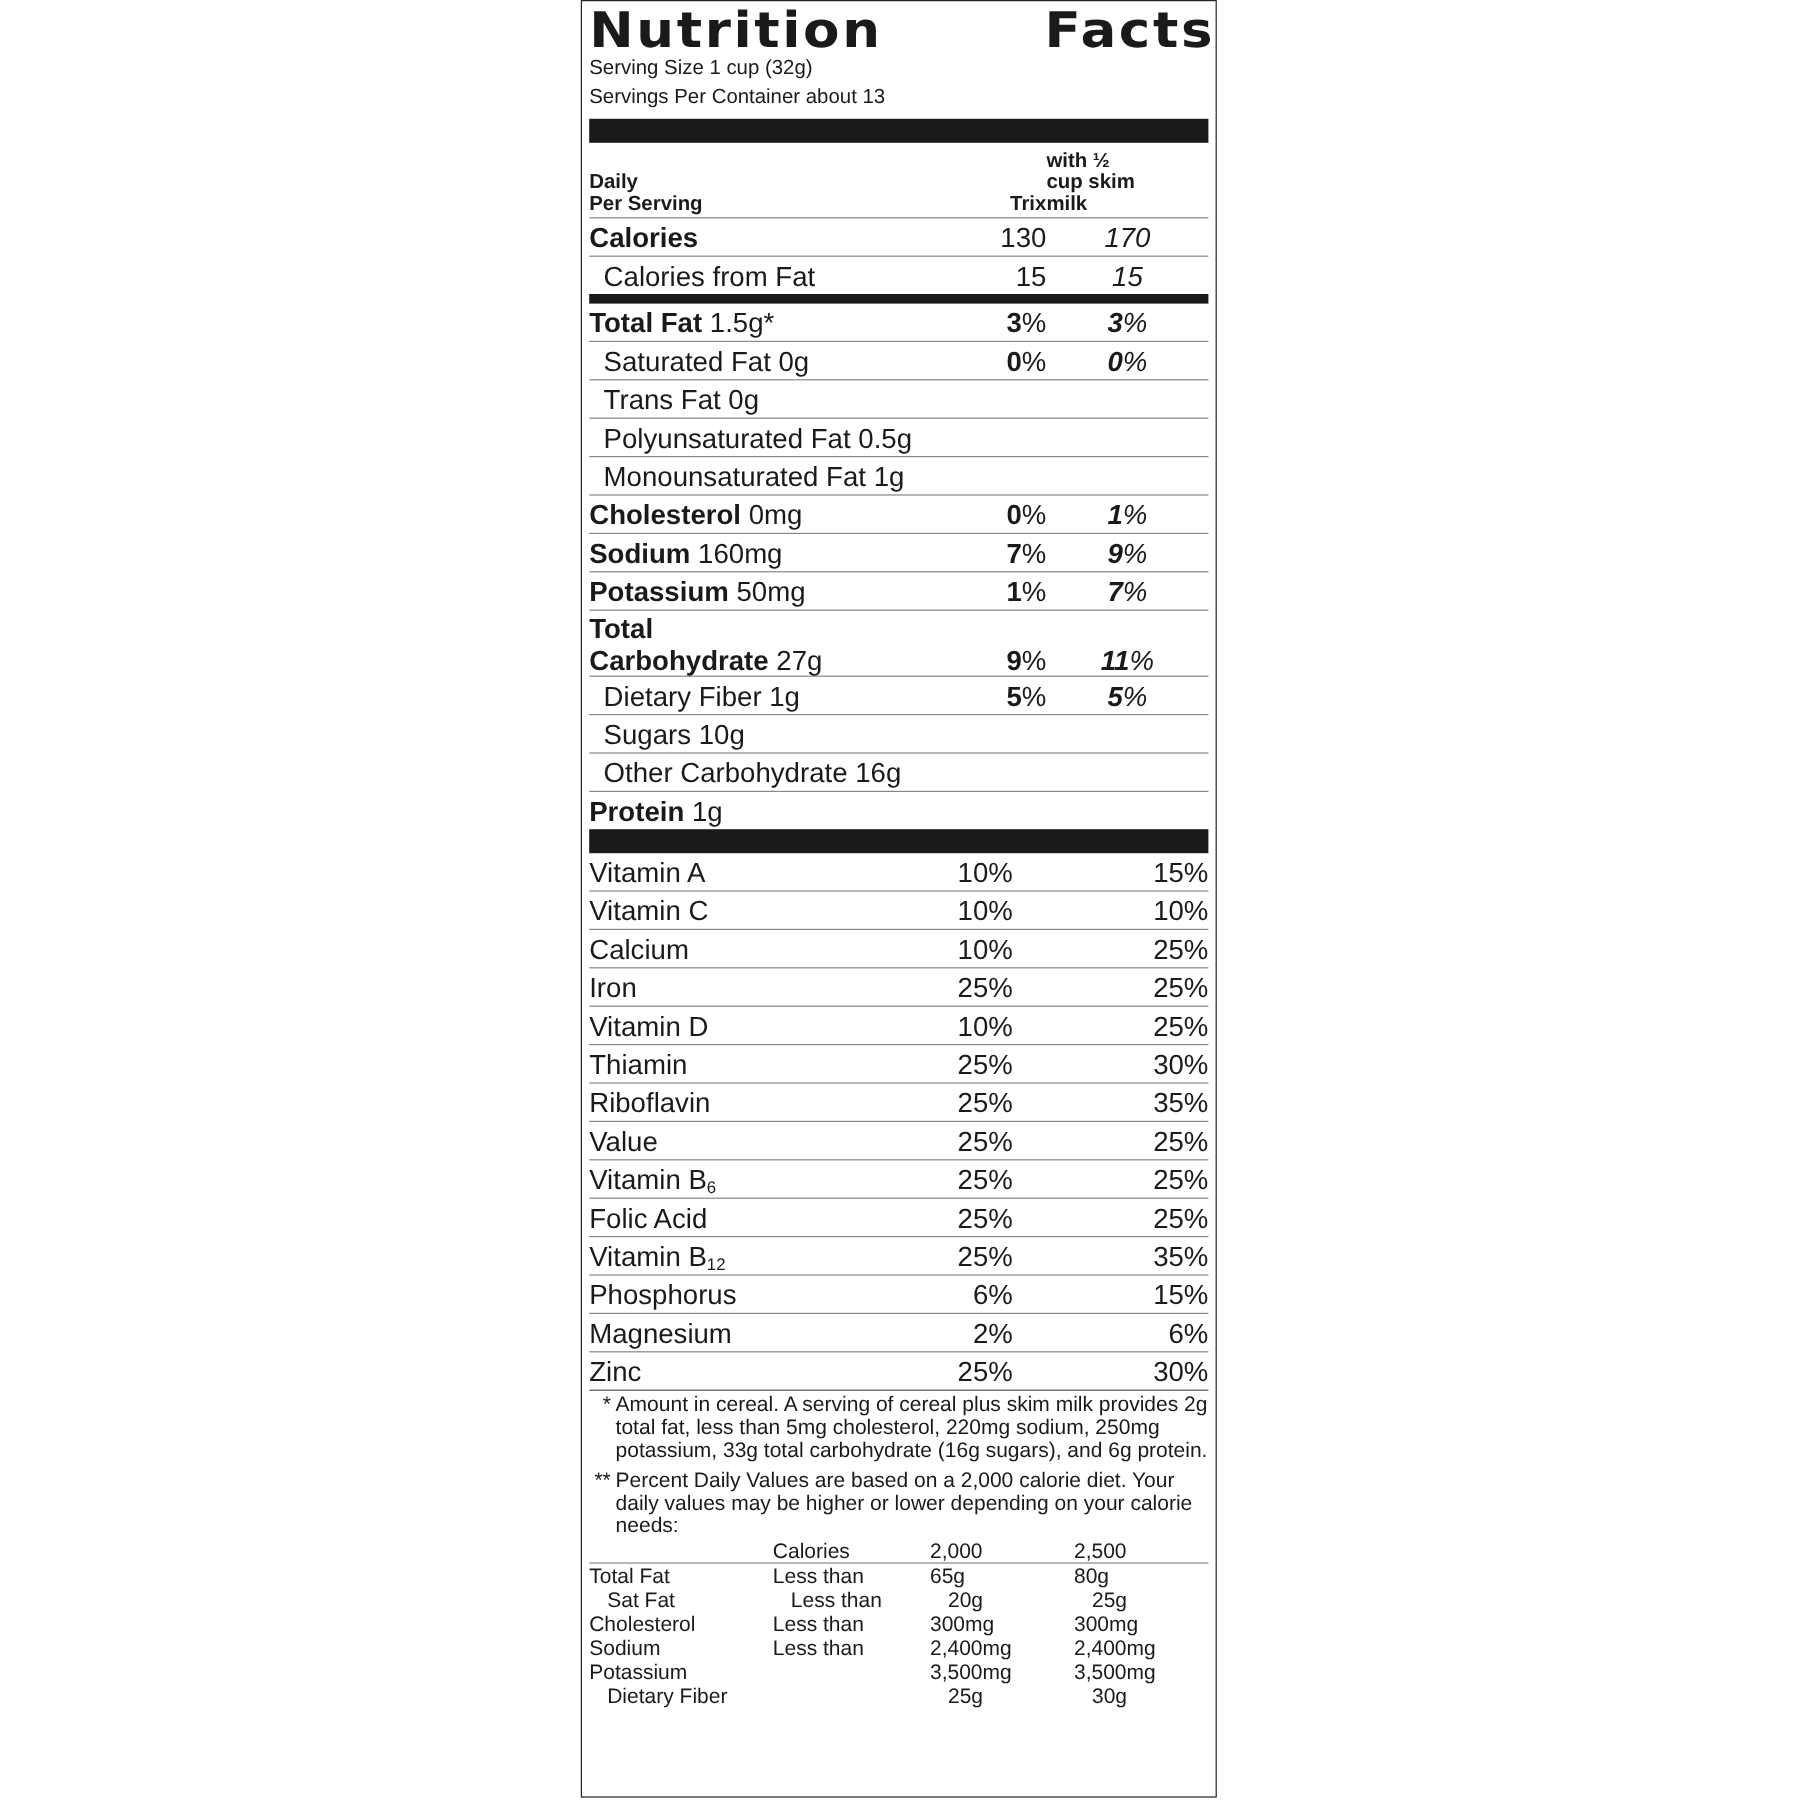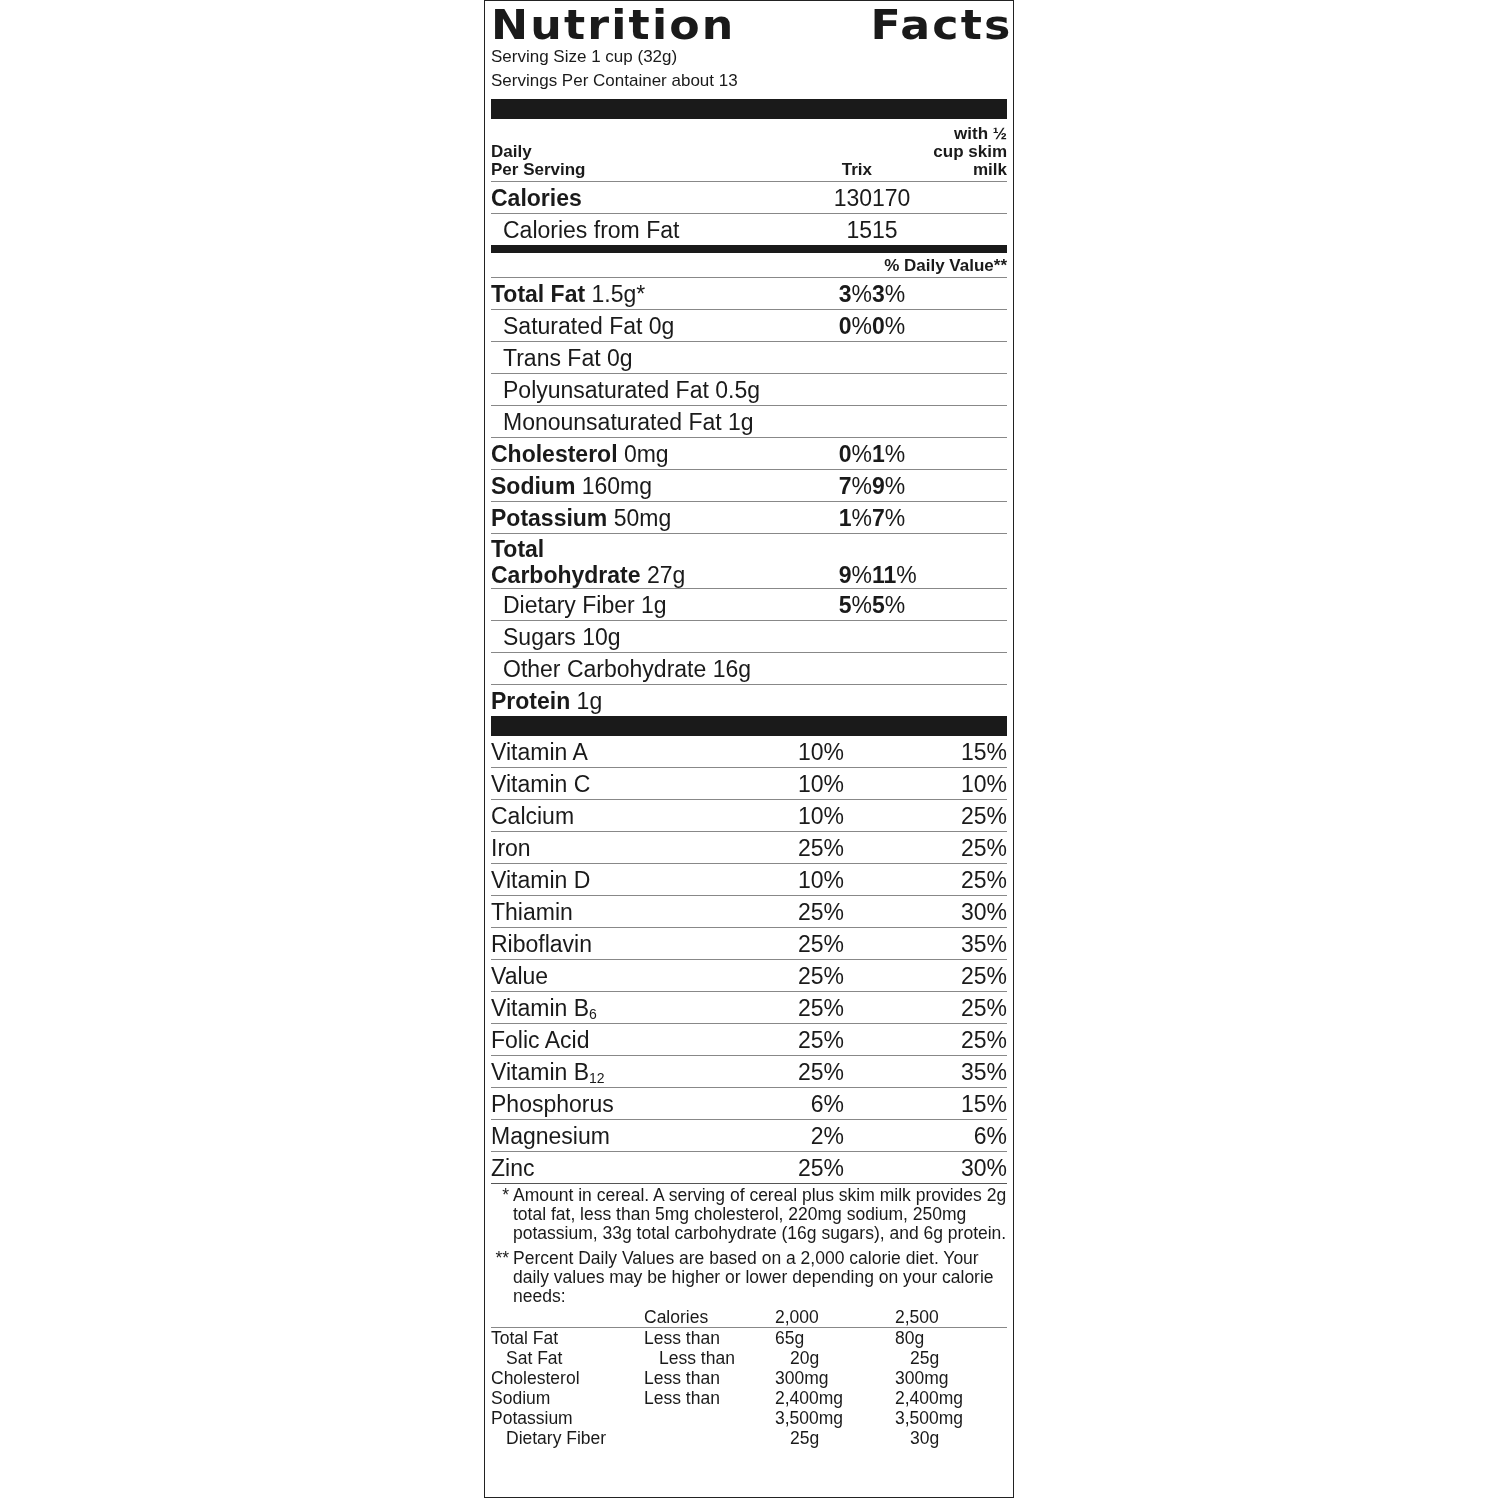--- a/index.html
+++ b/index.html
@@ -13,27 +13,27 @@
            transform:scaleX(1.08); transform-origin:left; width:483px; white-space:nowrap; }
   .serving { font-size:17px; line-height:24px; }
   .bar { background:#1a1a1a; }
   .bar-thick { height:20px; margin-top:6px; }
   .bar-mid { height:20px; }
   .bar-med { height:8px; }
   .colhead { display:flex; align-items:flex-end; font-weight:bold; font-size:17px; line-height:18px;
              padding-top:6px; padding-bottom:2px; border-bottom:1px solid #888; }
   .colhead .a { flex:1; }
   .colhead .b { width:120px; text-align:right; }
-  .colhead .c { width:135px; text-align:right; }
+  .colhead .c { width:135px; }
   .row { display:flex; align-items:flex-end; border-bottom:1px solid #888; font-size:23px; height:31px; line-height:30px; box-sizing:content-box; }
   .row.noline { border-bottom:none; }
   .row .n { flex:1; white-space:nowrap; }
   .row .n.indent { padding-left:12px; }
   .row .v1 { width:120px; text-align:right; }
-  .row .v2 { width:135px; text-align:left; }
+  .row .v2 { width:135px; text-align:center;font-style:italic; }
   .row.tall { height:54px; line-height:26px; }
   .b { font-weight:bold; }
   .dvhead { text-align:right; font-weight:bold; font-size:17px; height:24px; line-height:26px; border-bottom:1px solid #888; }
   .vrow { display:flex; border-bottom:1px solid #888; font-size:23px; height:31px; line-height:32px;gap:28px; }
   .vrow .n { flex:1; }
   .vrow .v1 { width:120px; text-align:right; padding-right:0; }
   .vrow .v2 { width:135px; text-align:right; }
   .vrow sub { font-size:14px; vertical-align:-3px; }
   .foot { font-size:17.5px; line-height:19px; margin-top:2px; }
   .foot .fn { display:flex; }
@@ -77,21 +77,20 @@
       <span class="n b">Calories</span>
       <span class="v1">130</span>
       <span class="v2">170</span>
     </div>
     <div class="row noline">
       <span class="n indent">Calories from Fat</span>
       <span class="v1">15</span>
       <span class="v2">15</span>
     </div>
     <div class="bar bar-med"></div>
-    <div class="dvhead">% Daily Value**</div>
 
     <div id="nutrients">
         <div class="row">
           <span class="n"><span class="b">Total Fat</span><span style="white-space:pre"> 1.5g*</span></span>
           <span class="v1"><span class="b">3</span><span>%</span></span>
           <span class="v2"><span class="b">3</span><span>%</span></span>
         </div>
         <div class="row">
           <span class="n indent"><span class="b"></span><span style="white-space:pre">Saturated Fat 0g</span></span>
           <span class="v1"><span class="b">0</span><span>%</span></span>

